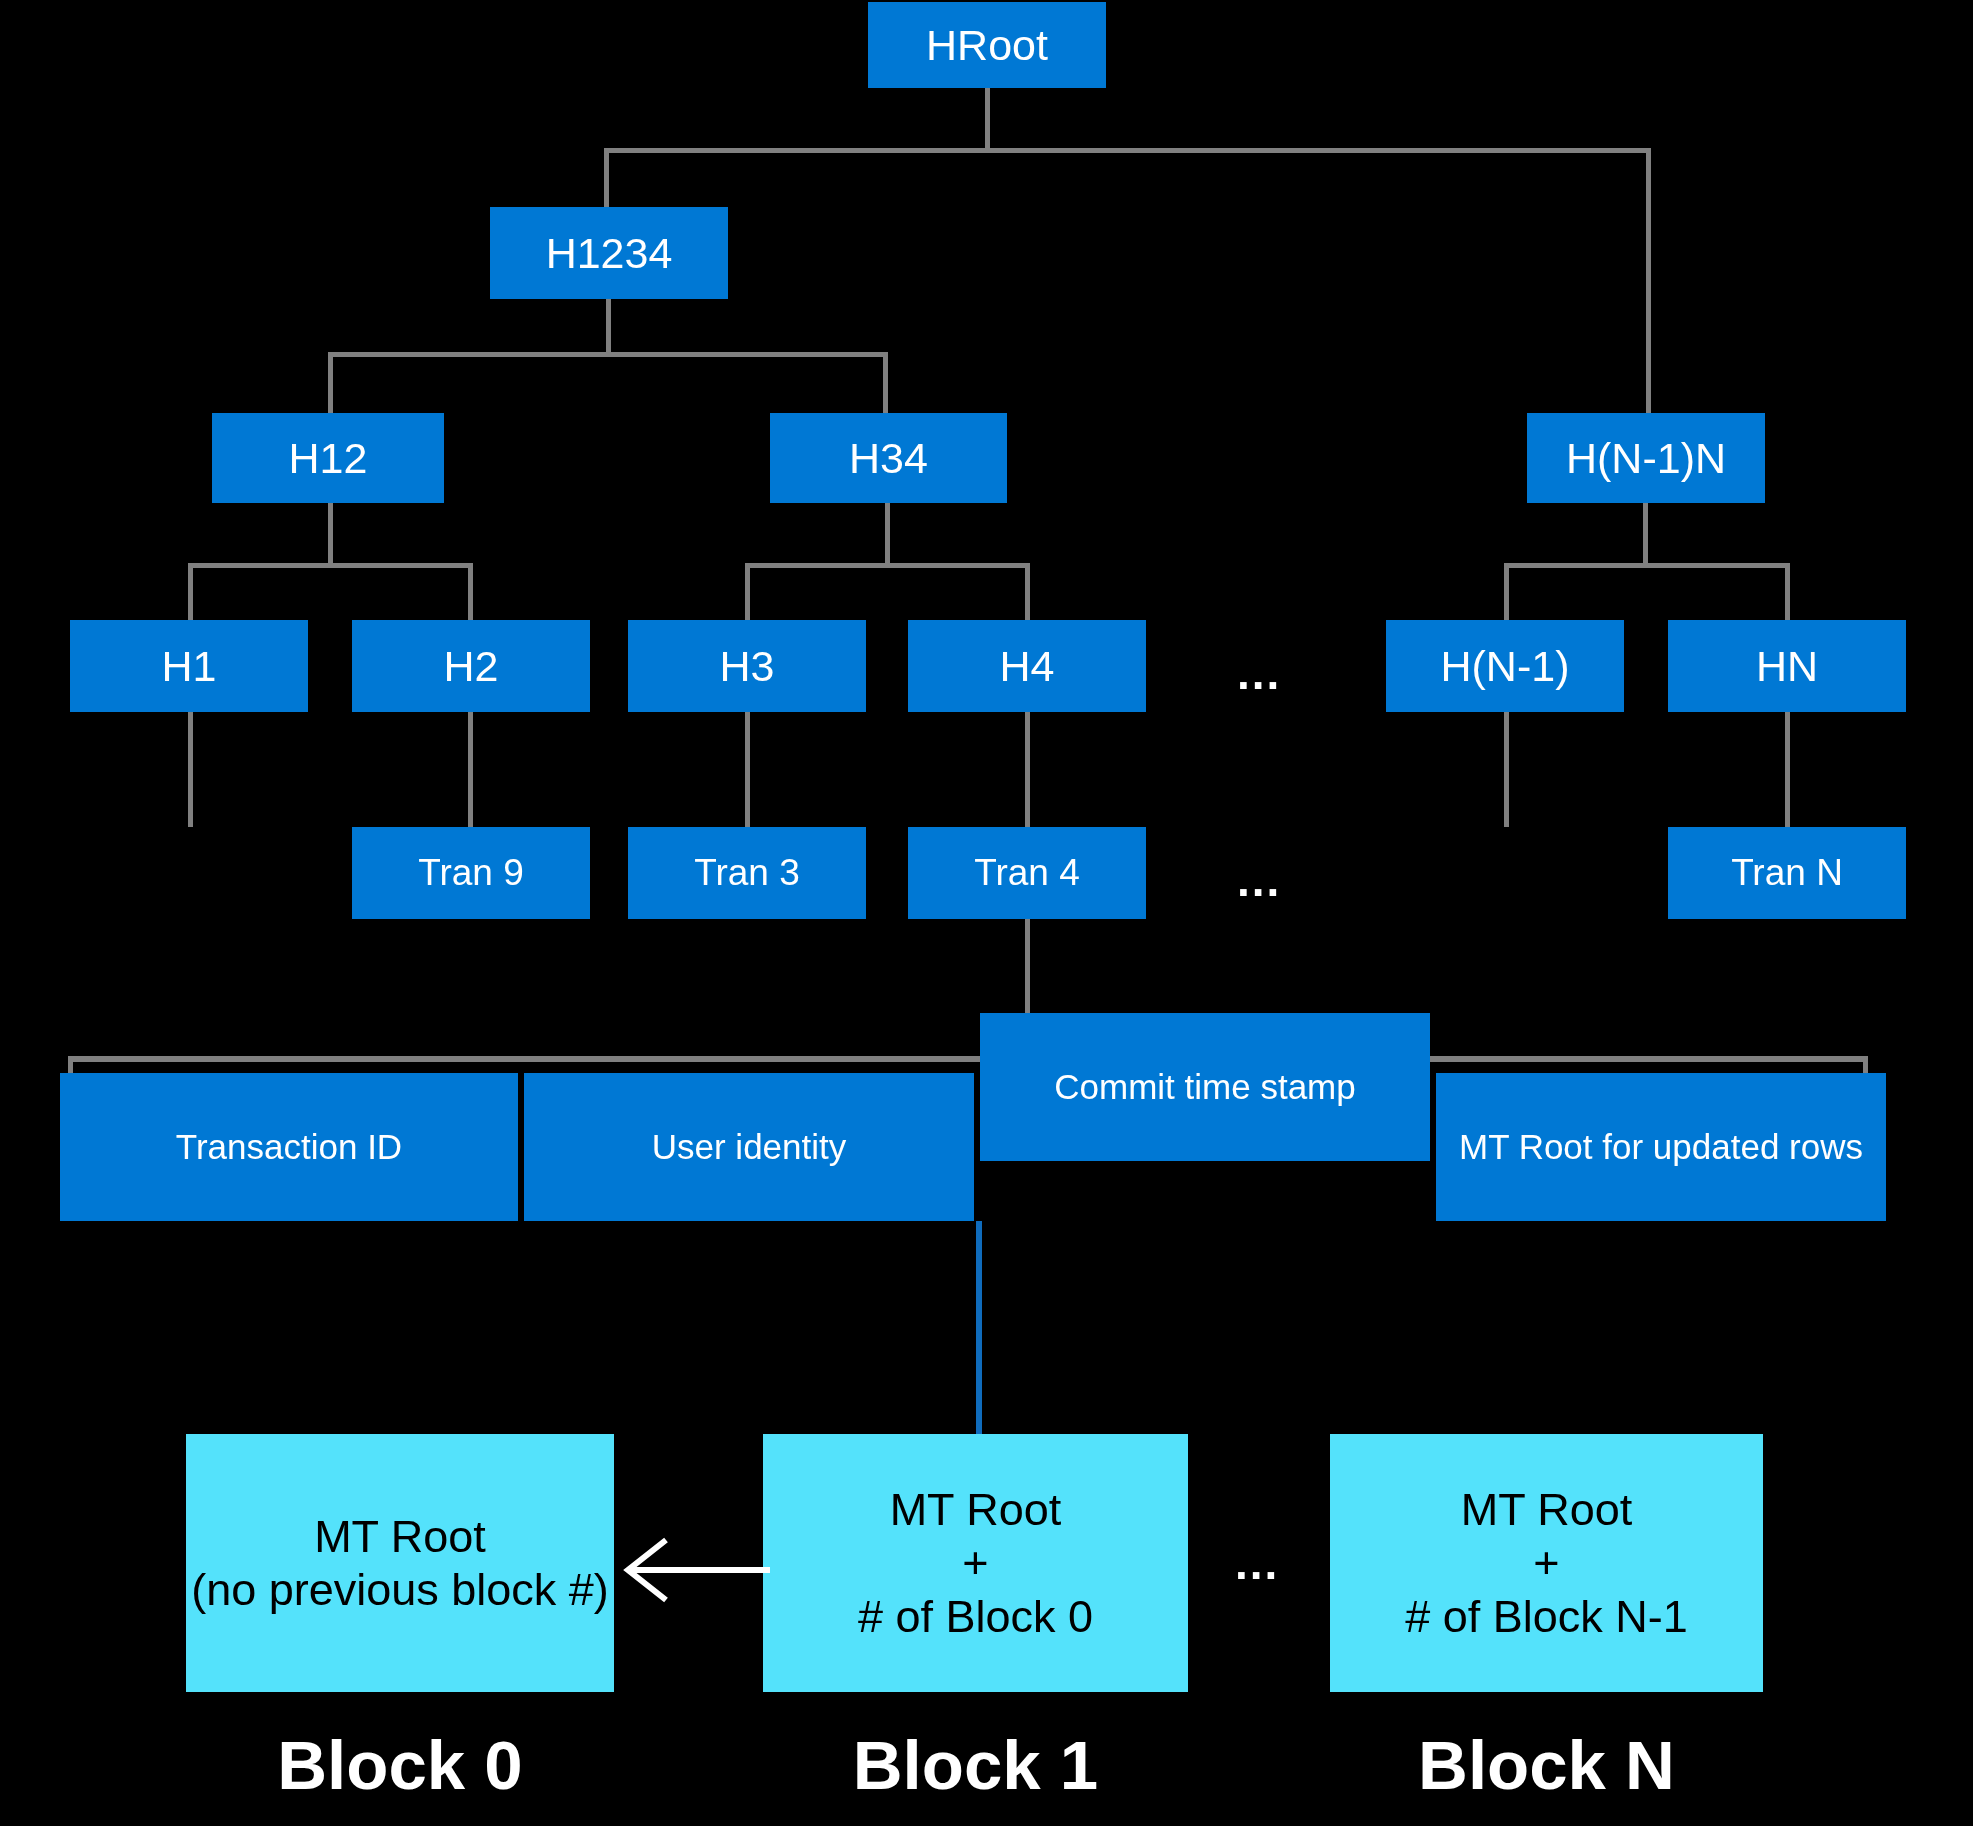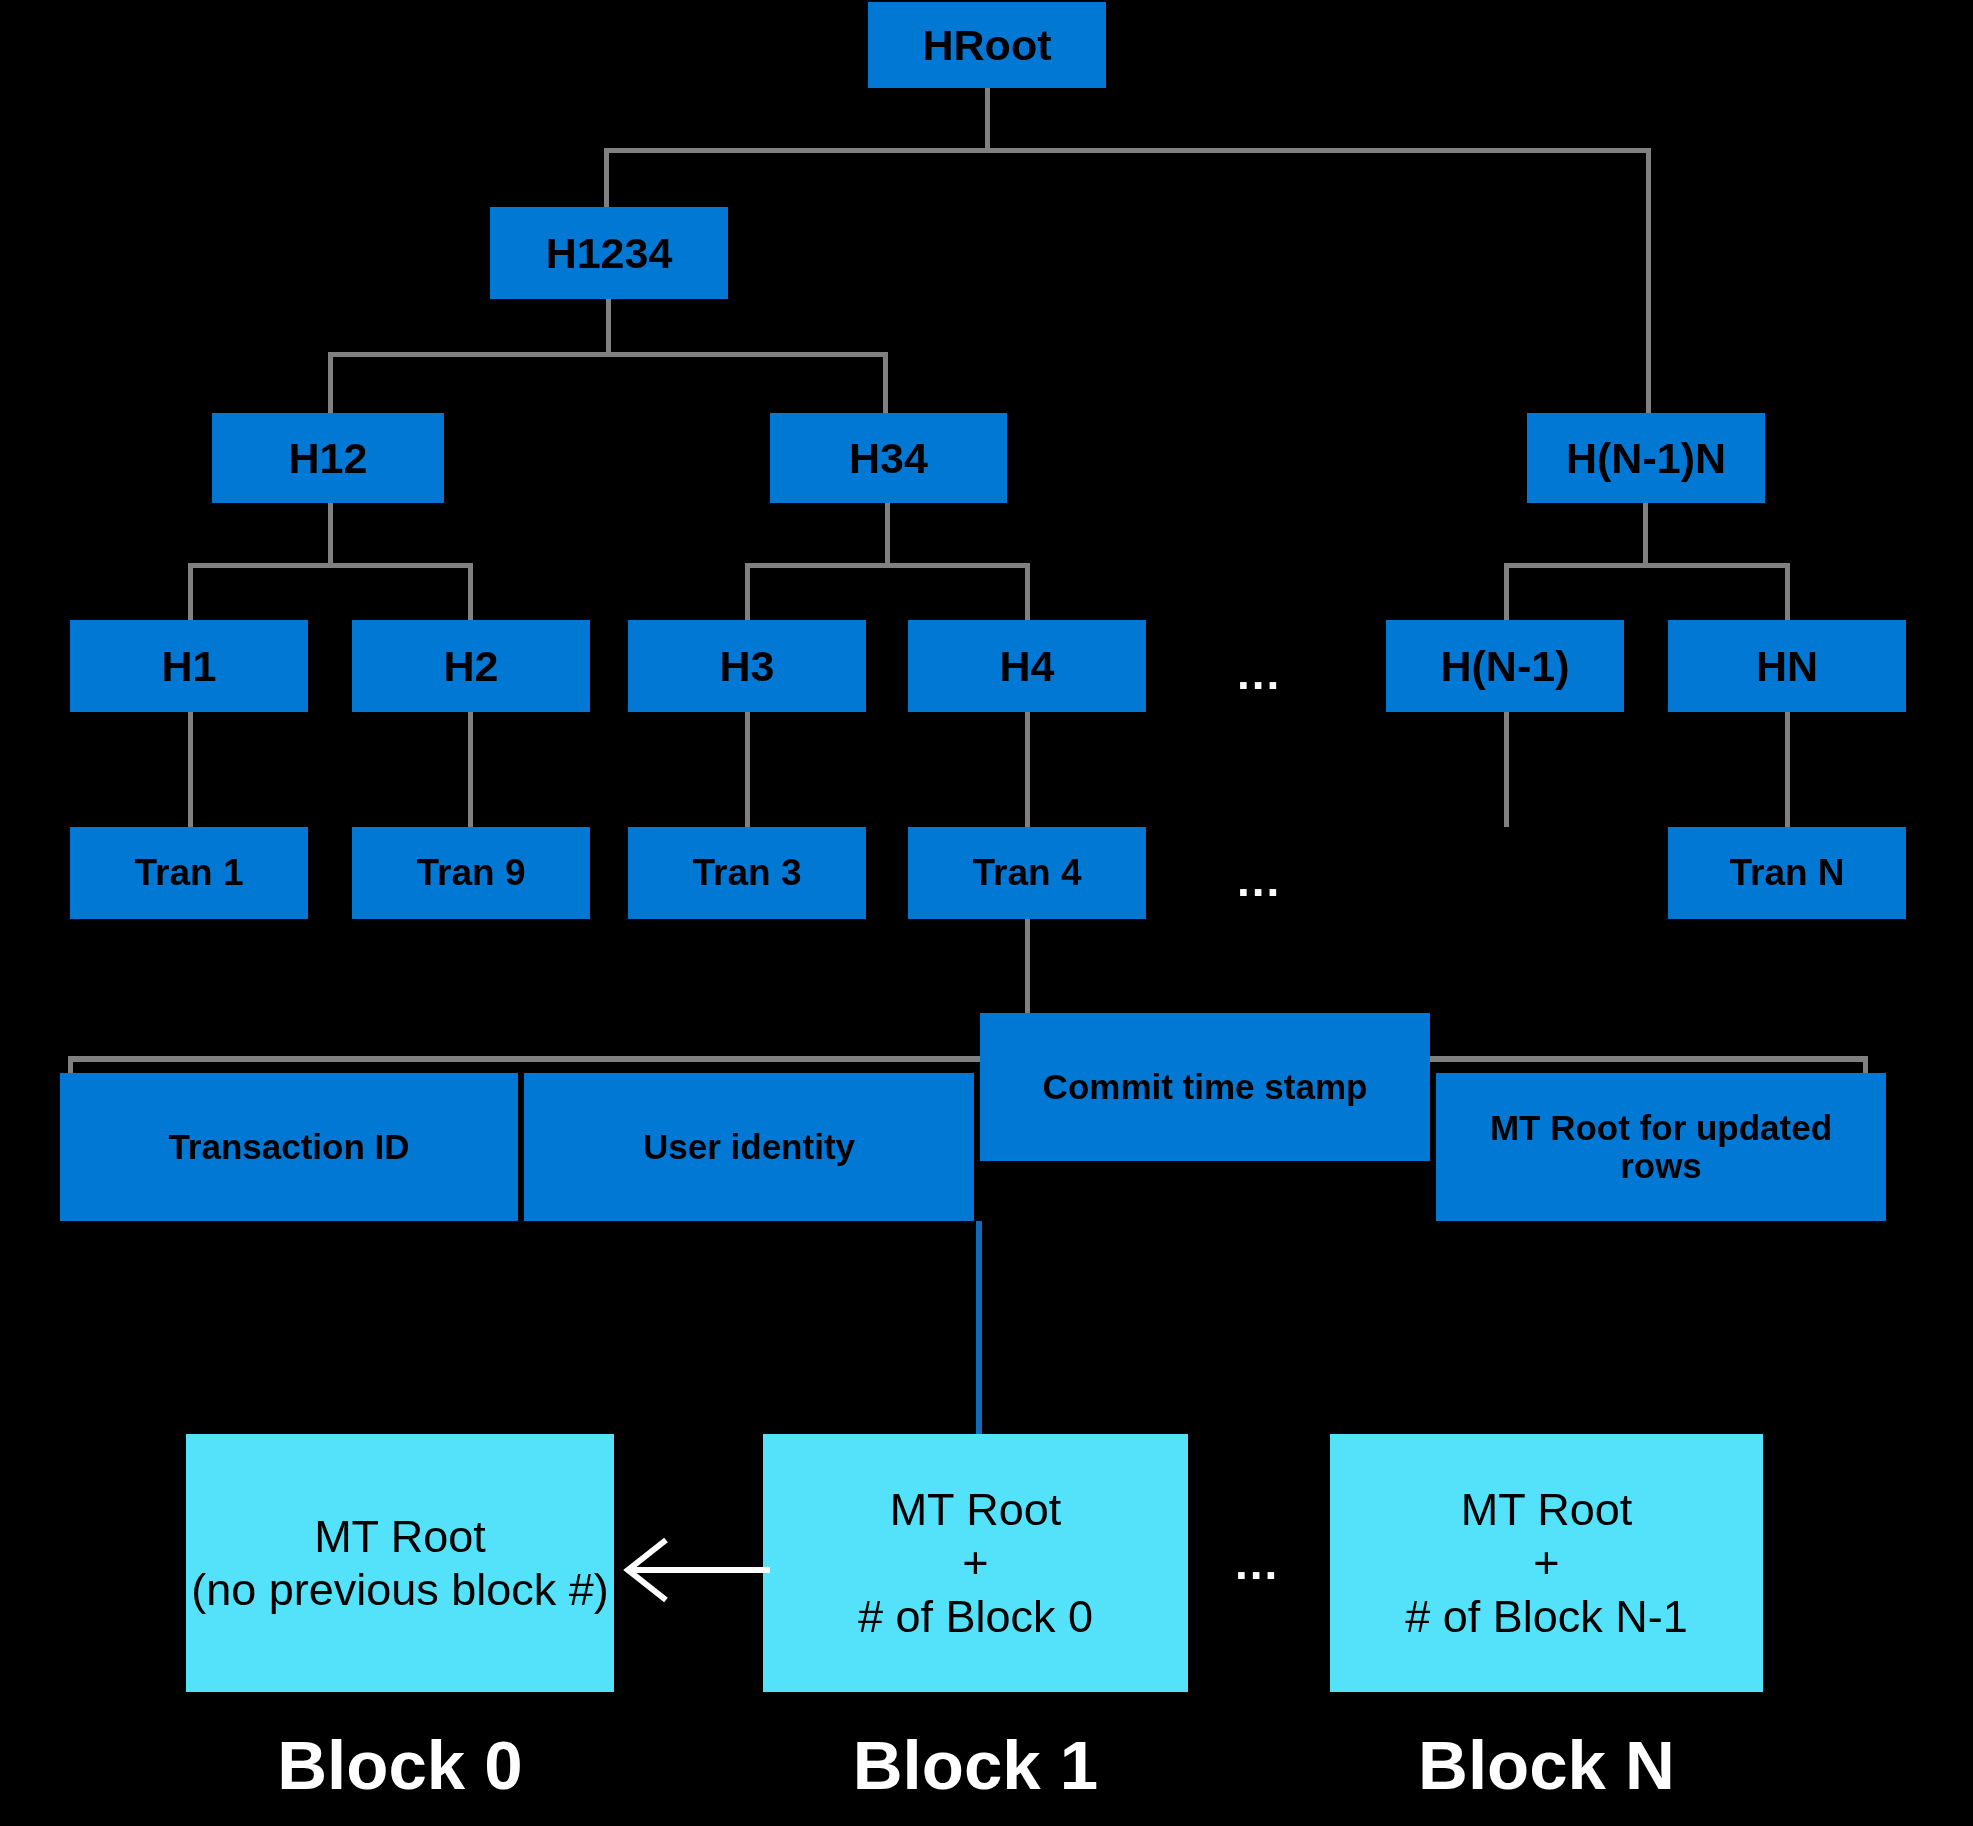--- a/index.html
+++ b/index.html
@@ -11,26 +11,25 @@
     position: relative;
     width: 1973px;
     height: 1826px;
     background: #000000;
     font-family: "Liberation Sans", sans-serif;
     overflow: hidden;
   }
   .node {
     position: absolute;
     background: #0078D4;
-    color: #000000;
+    color: #ffffff;
     display: flex;
     align-items: center;
     justify-content: center;
-    text-align: center;
-    font-weight: 700;
+    font-weight: 400;
     line-height: 1.08;
     box-sizing: border-box;
   }
   .hash-node { font-size: 43px; }
   .tran-node { font-size: 37px; }
   .field-node {
     font-size: 35px;
     padding: 0 10px;
   }
   .block-node {
@@ -127,21 +126,20 @@
   <div class="node hash-node" style="left:1386px; top:620px; width:238px; height:92px;">H(N-1)</div>
   <div class="node hash-node" style="left:1668px; top:620px; width:238px; height:92px;">HN</div>
 
   <div class="conn conn-v" style="left:188px; top:712px; width:5px; height:115px;"></div>
   <div class="conn conn-v" style="left:468px; top:712px; width:5px; height:115px;"></div>
   <div class="conn conn-v" style="left:745px; top:712px; width:5px; height:115px;"></div>
   <div class="conn conn-v" style="left:1025px; top:712px; width:5px; height:115px;"></div>
   <div class="conn conn-v" style="left:1504px; top:712px; width:5px; height:115px;"></div>
   <div class="conn conn-v" style="left:1785px; top:712px; width:5px; height:115px;"></div>
 
-  <div class="node tran-node" style="left:70px; top:827px; width:238px; height:92px;">Tran 1</div>
   <div class="node tran-node" style="left:352px; top:827px; width:238px; height:92px;">Tran 9</div>
   <div class="node tran-node" style="left:628px; top:827px; width:238px; height:92px;">Tran 3</div>
   <div class="node tran-node" style="left:908px; top:827px; width:238px; height:92px;">Tran 4</div>
   <div class="ellipsis" style="left:1237px; top:857px;">...</div>
   <div class="node tran-node" style="left:1668px; top:827px; width:238px; height:92px;">Tran N</div>
 
   <div class="conn conn-v" style="left:1025px; top:919px; width:5px; height:137px;"></div>
   <div class="conn conn-h" style="left:68px; top:1056px; width:1800px; height:6px;"></div>
   <div class="conn conn-v" style="left:68px; top:1056px; width:5px; height:52px;"></div>
   <div class="conn conn-v" style="left:1863px; top:1056px; width:5px; height:52px;"></div>

